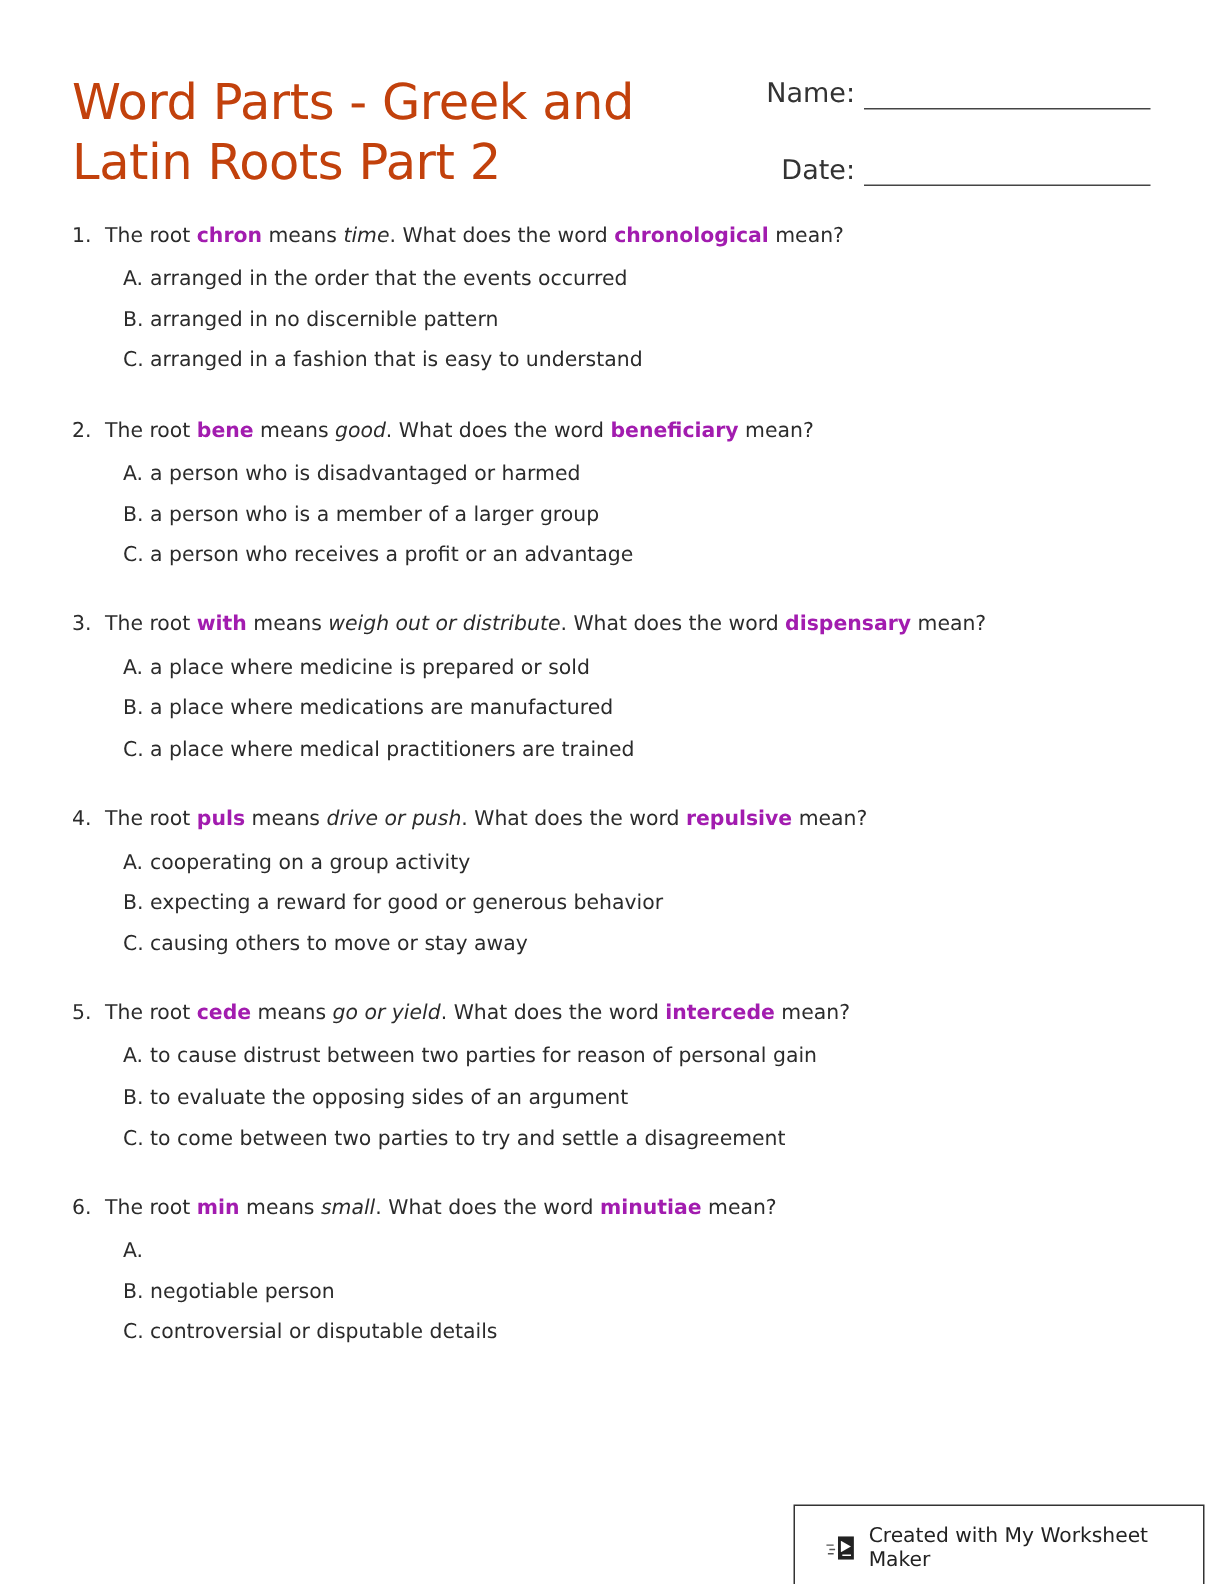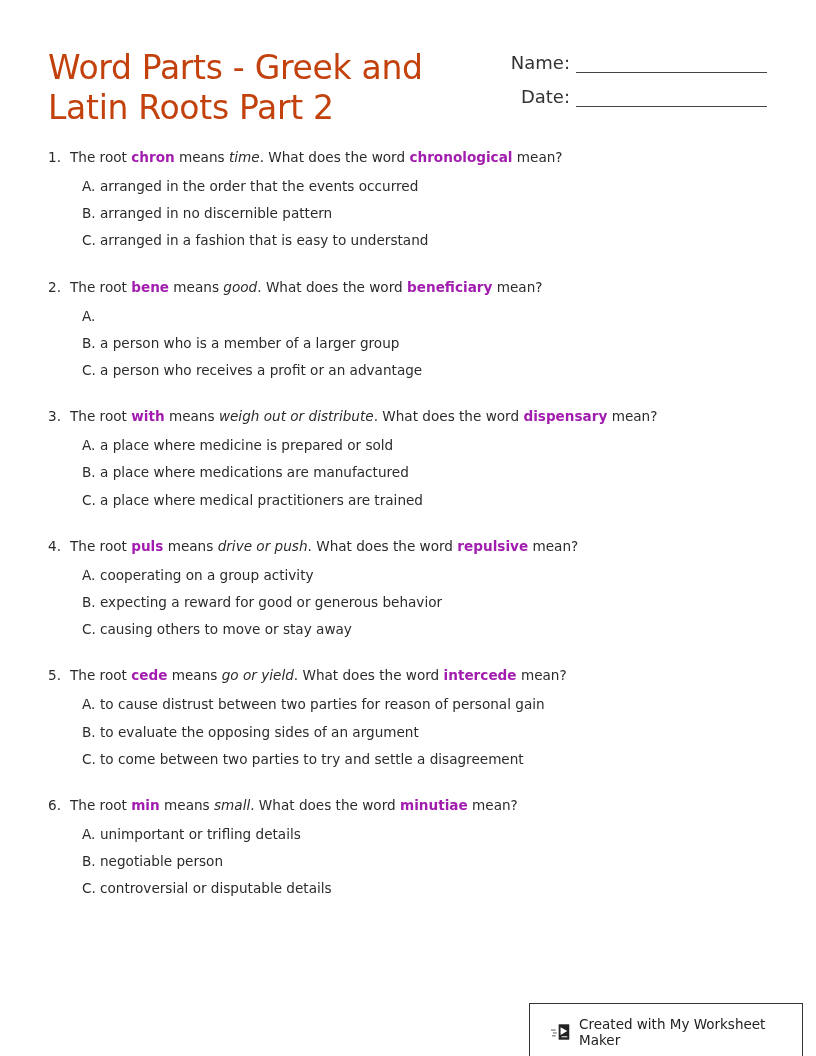--- a/index.html
+++ b/index.html
@@ -11,21 +11,21 @@
     .title {
       position: absolute; left: 48px; top: 48px; width: 420px;
       font-size: 33px; line-height: 40px; font-weight: normal;
       color: #c2410c; margin: 0; letter-spacing: -0.3px;
     }
     .title span { display: block; white-space: nowrap; }
     .field { position: absolute; display: flex; align-items: center; }
     .field .label { font-size: 18px; width: 80px; text-align: right; padding-right: 6px; color: #333; }
     .field .line { width: 191px; border-bottom: 1.5px solid #444; height: 20px; }
     #name-field { left: 490px; top: 52px; }
-    #date-field { left: 490px; top: 86px; }
+    #date-field { left: 490px; top: 103px; }
     .questions { position: absolute; left: 48px; top: 146px; width: 720px; margin: 0; padding: 0; list-style: none; }
     .question { margin: 0 0 21px 0; }
     .q-stem { font-size: 13.6px; line-height: 22px; display: flex; white-space: nowrap; }
     .q-num { width: 22px; display: inline-block; }
     .q-stem b { font-weight: bold; color: #a21caf; }
     .q-stem i { font-style: italic; }
     .options { list-style: none; margin: 5px 0 0 34px; padding: 0; }
     .option { font-size: 13.6px; line-height: 27.2px; display: flex; white-space: nowrap; }
     .opt-letter { width: 18px; display: inline-block; }
     .footer-badge {
@@ -75,20 +75,21 @@
       </ul>
     </li>
     <li class="question">
       <div class="q-stem">
         <span class="q-num">2.</span>
         <span><span>The root </span><b>bene</b><span> means </span><i>good</i><span>. What does the word </span><b>beneficiary</b><span> mean?</span></span>
       </div>
       <ul class="options">
         <li class="option">
           <span class="opt-letter">A.</span>
+          <span>a person who is disadvantaged or harmed</span>
         </li>
         <li class="option">
           <span class="opt-letter">B.</span>
           <span>a person who is a member of a larger group</span>
         </li>
         <li class="option">
           <span class="opt-letter">C.</span>
           <span>a person who receives a profit or an advantage</span>
         </li>
       </ul>
@@ -154,21 +155,20 @@
       </ul>
     </li>
     <li class="question">
       <div class="q-stem">
         <span class="q-num">6.</span>
         <span><span>The root </span><b>min</b><span> means </span><i>small</i><span>. What does the word </span><b>minutiae</b><span> mean?</span></span>
       </div>
       <ul class="options">
         <li class="option">
           <span class="opt-letter">A.</span>
-          <span>unimportant or trifling details</span>
         </li>
         <li class="option">
           <span class="opt-letter">B.</span>
           <span>negotiable person</span>
         </li>
         <li class="option">
           <span class="opt-letter">C.</span>
           <span>controversial or disputable details</span>
         </li>
       </ul>

